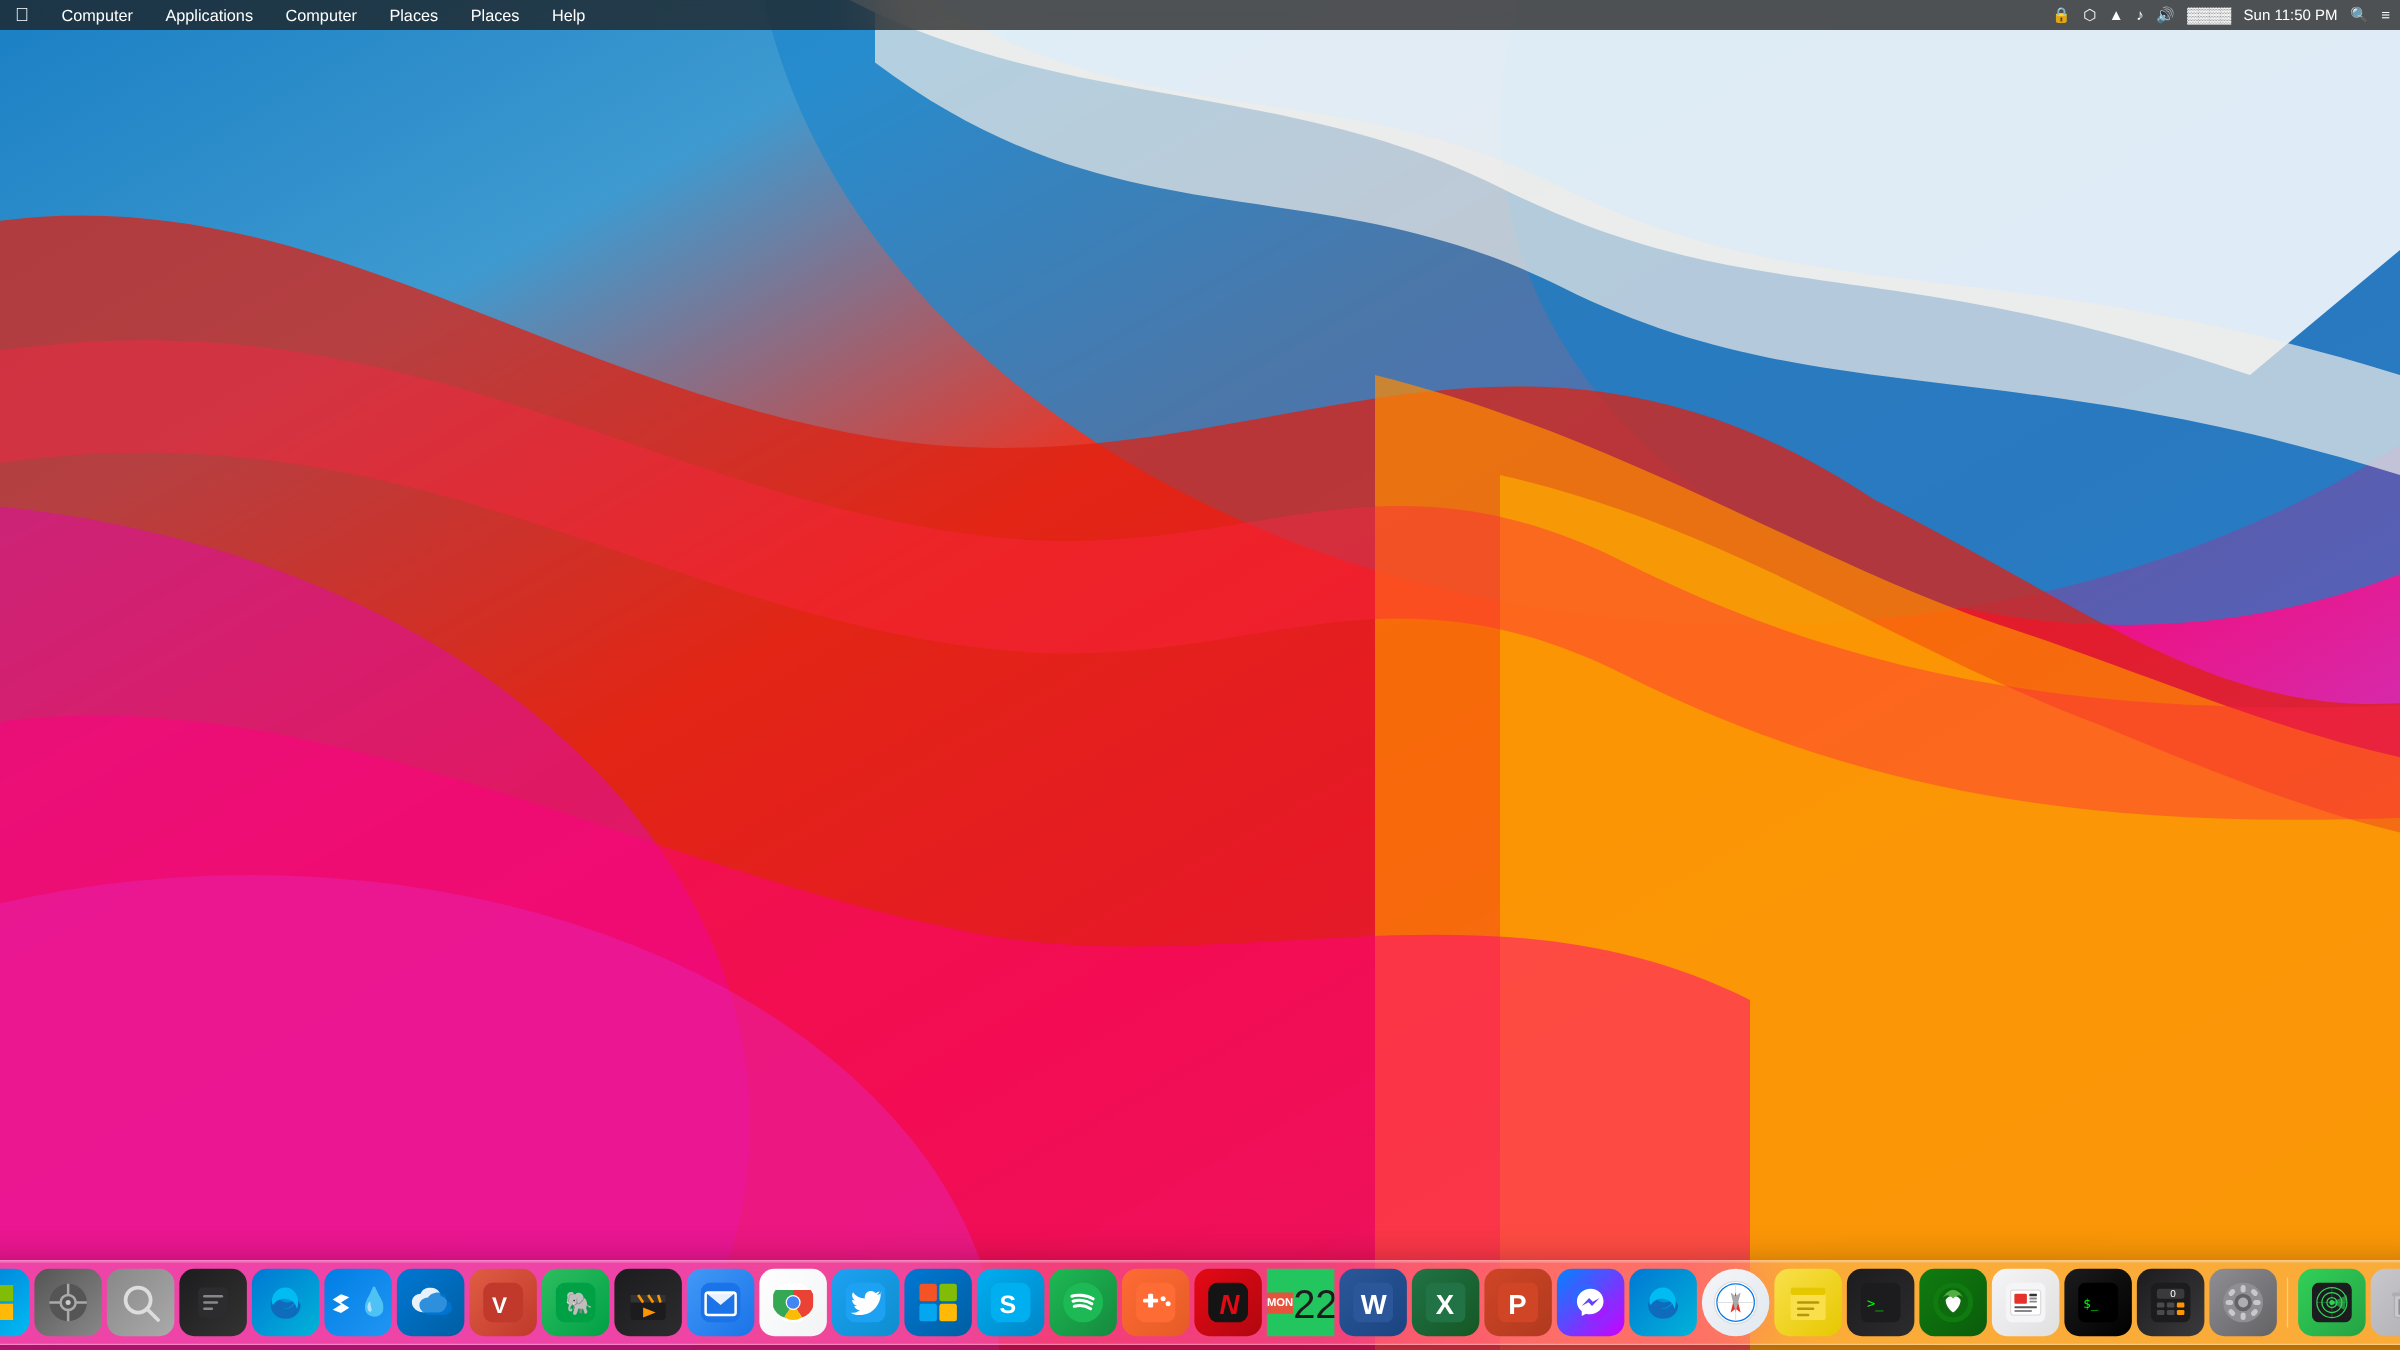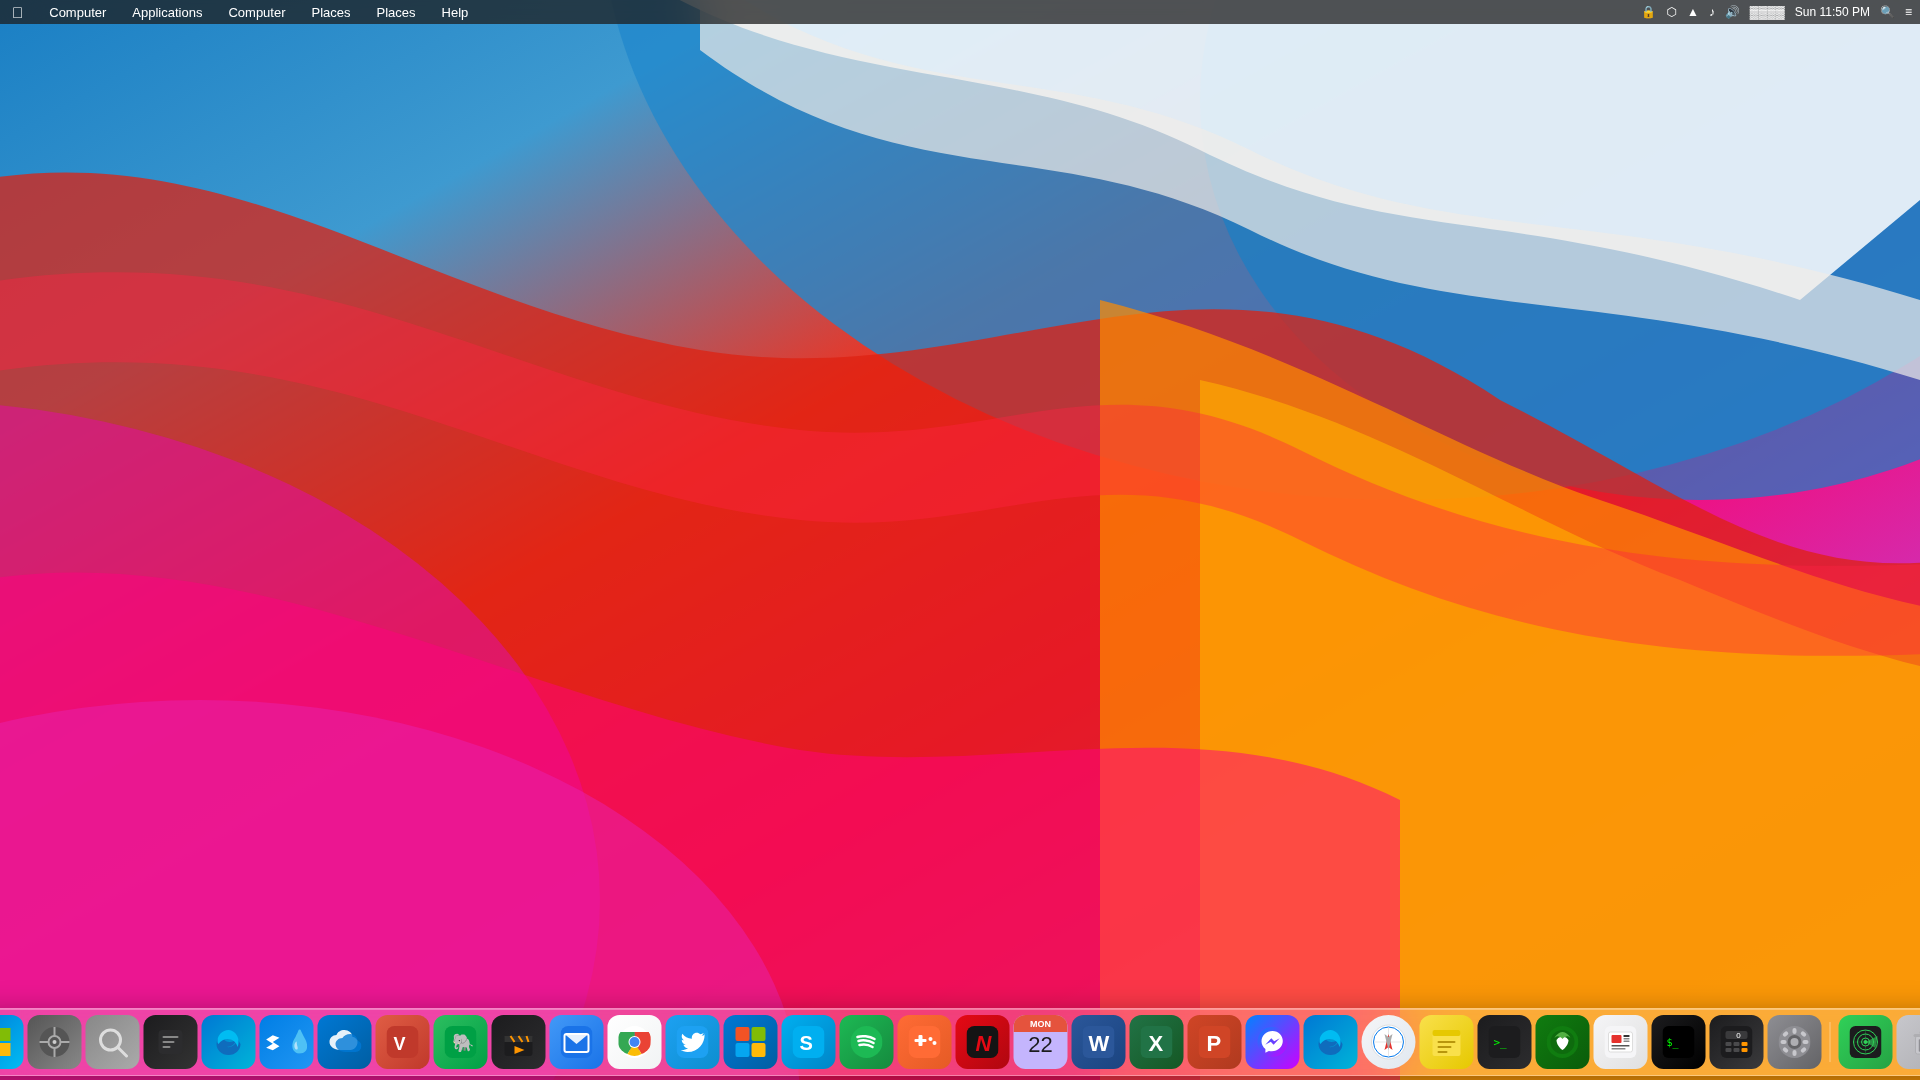--- a/index.html
+++ b/index.html
@@ -377,23 +377,23 @@
       </svg>
     </div>
 
     <div class="dock-item dock-netflix" title="Netflix">
       <svg width="32" height="32" viewBox="0 0 32 32">
         <rect width="32" height="32" rx="8" fill="#141414"></rect>
         <text x="9" y="25" fill="#e50914" font-size="22" font-weight="900" font-style="italic">N</text>
       </svg>
     </div>
 
-    <div class="dock-item" title="Calendar" style="background:#c4b5fd; border-radius:12px; overflow:hidden; padding:0; width:54px; height:54px; flex-direction:column; justify-content:flex-start;">
+    <div class="dock-item" title="Calendar" style="background:#22c55e; border-radius:0; overflow:hidden; padding:0; width:54px; height:54px; flex-direction:row; justify-content:flex-start;">
       <div style="background:#e5533d; width:100%; height:17px; display:flex; align-items:center; justify-content:center; color:white; font-size:9px; font-weight:700;">MON</div>
-      <div style="color:#1c1c1e; font-size:22px; font-weight:200; text-align:right; line-height:1; margin-top:2px;">22</div>
+      <div style="color:#1c1c1e; font-size:32px; font-weight:200; text-align:right; line-height:1; margin-top:2px;">22</div>
     </div>
 
     <div class="dock-item dock-word" title="Microsoft Word">
       <svg width="32" height="32" viewBox="0 0 32 32">
         <rect width="32" height="32" rx="6" fill="#2b579a"></rect>
         <text x="6" y="25" fill="white" font-size="22" font-weight="bold">W</text>
       </svg>
     </div>
 
     <div class="dock-item dock-excel" title="Microsoft Excel">

